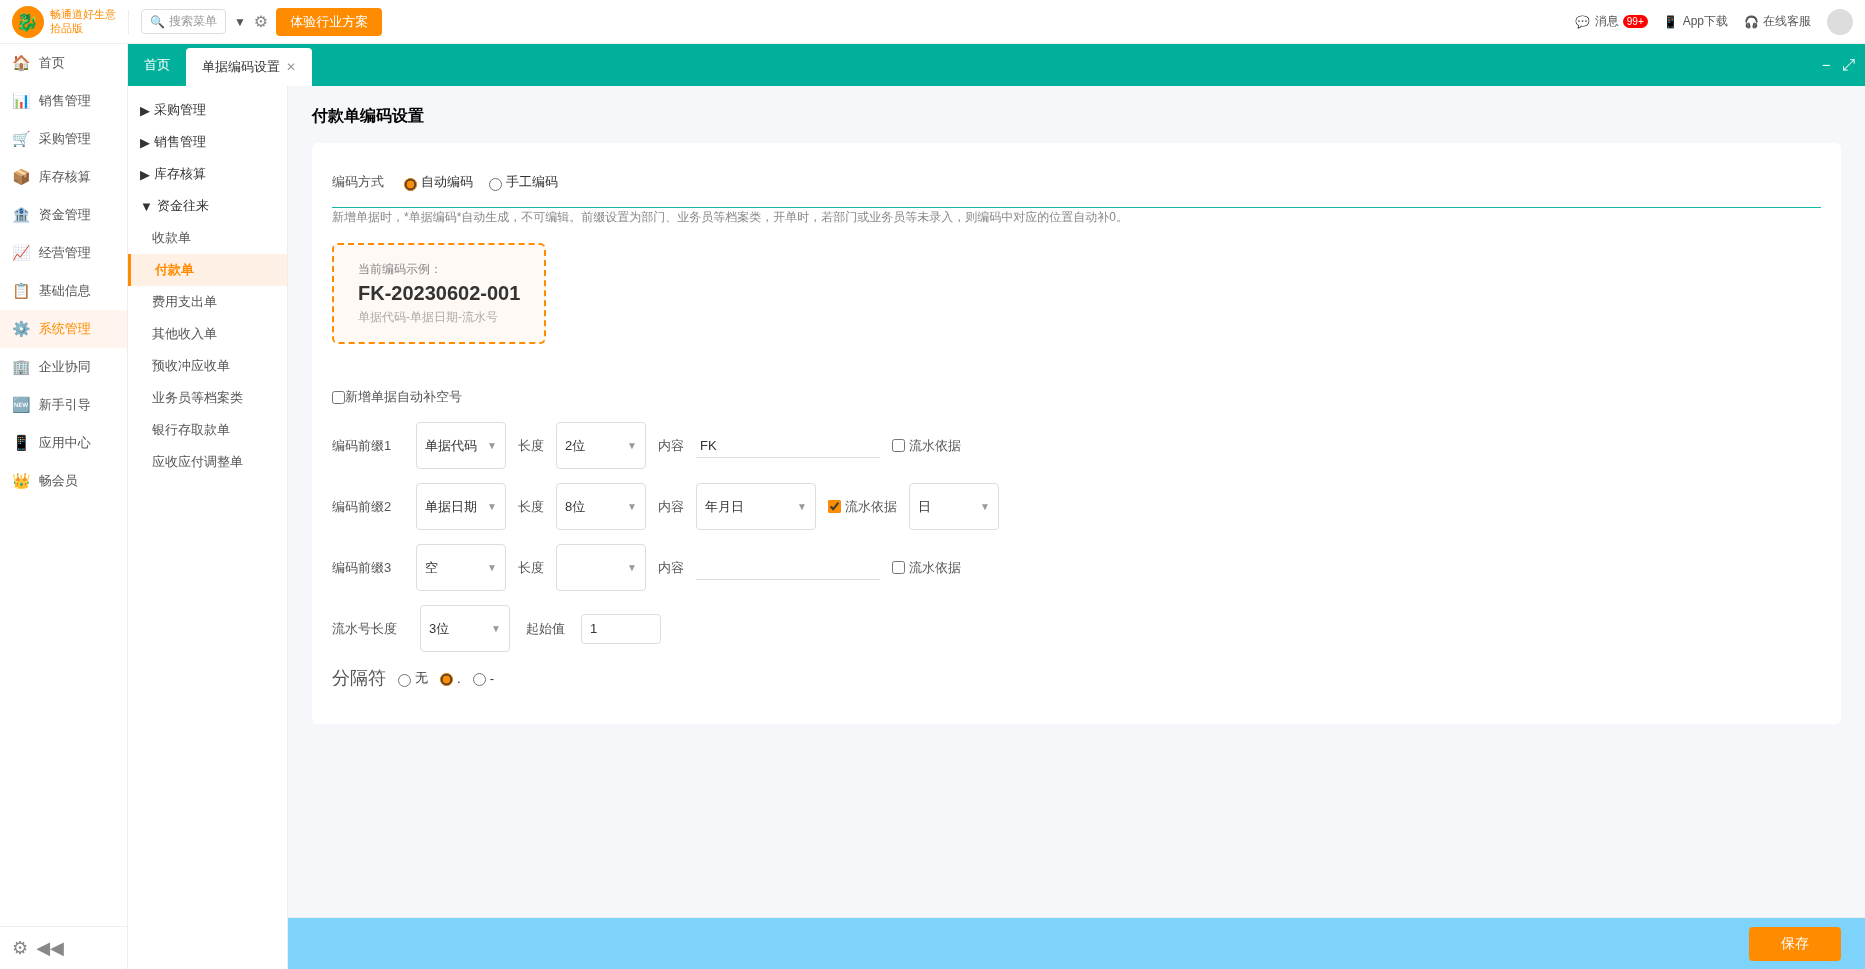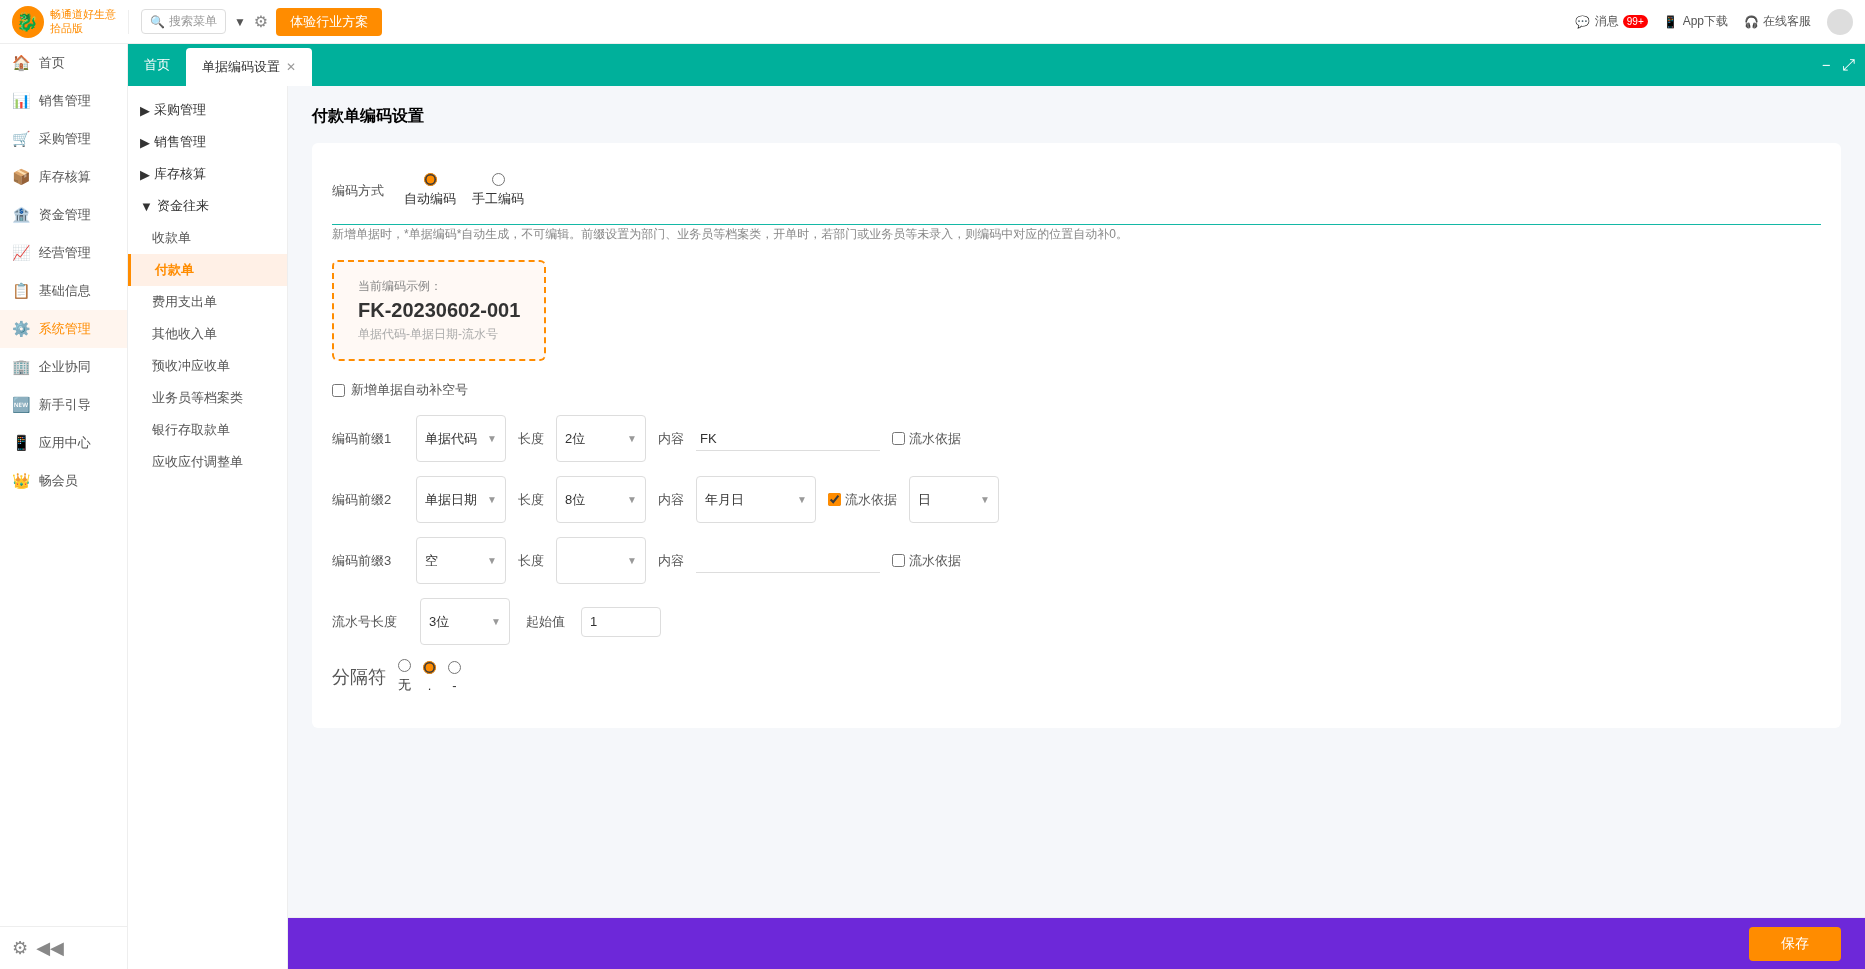--- a/index.html
+++ b/index.html
@@ -53,32 +53,32 @@
     
     .main-panel { flex: 1; overflow-y: auto; padding: 20px 24px; background: #f5f7fa; }
     .panel-title { font-size: 16px; font-weight: bold; color: #000000; margin-bottom: 16px; }
 
     
     .settings-card { background: #fff; border-radius: 6px; padding: 20px; }
 
     .coding-method { display: flex; align-items: center; gap: 20px; padding: 10px 0 16px 0; border-bottom: 1px solid #14b8a6; margin-bottom: 0; }
     .coding-method-label { font-size: 13px; color: #555; }
     .radio-group { display: flex; align-items: center; gap: 16px; }
-    .radio-item { display: flex; align-items: center; gap: 4px; cursor: pointer; font-size: 13px; flex-direction: column; }
+    .radio-item { display: flex; align-items: flex-end; gap: 4px; cursor: pointer; font-size: 13px; }
     .radio-item input[type="radio"] { accent-color: #ff8c00; }
 
     .info-text { font-size: 12px; color: #888; margin-bottom: 16px; line-height: 1.6; }
 
     
     .preview-box { border: 2px dashed #ff8c00; background: #fff9f5; border-radius: 6px; padding: 16px 24px; display: inline-block; margin-bottom: 20px; }
     .preview-box .preview-label { font-size: 12px; color: #888; margin-bottom: 4px; }
     .preview-box .preview-code { font-size: 20px; font-weight: bold; color: #333; }
     .preview-box .preview-desc { font-size: 12px; color: #aaa; margin-top: 4px; }
 
-    .checkbox-row { display: flex; align-items: center; gap: 6px; margin-bottom: 16px; font-size: 13px; color: #555; }
+    .checkbox-row { display: flex; align-items: center; gap: 0; margin-bottom: 16px; font-size: 13px; color: #555; margin-top: 24px; }
     .checkbox-row input[type="checkbox"] { accent-color: #ff8c00; }
 
     
     .form-row { display: flex; align-items: center; gap: 12px; margin-bottom: 14px; flex-wrap: nowrap; }
     .form-label { min-width: 72px; font-size: 13px; color: #555; }
     .form-select { border: 1px solid #ddd; border-radius: 4px; padding: 4px 8px; font-size: 13px; color: #333; background: #fff; cursor: pointer; display: flex; align-items: center; gap: 4px; min-width: 90px; height: 47px; }
     .form-select-wide { min-width: 120px; }
     .form-input { border: 1px solid #ddd; border-radius: 4px; padding: 4px 8px; font-size: 13px; color: #333; background: #fff; height: 30px; min-width: 80px; }
     .form-input-content { border: none; border-bottom: 1px solid #ddd; padding: 4px 4px; font-size: 13px; color: #333; background: transparent; min-width: 60px; }
     .form-text { font-size: 13px; color: #555; }
@@ -88,21 +88,21 @@
     .checkbox-inline input[type="checkbox"] { accent-color: #ff8c00; }
 
     
     .serial-row { display: flex; align-items: center; gap: 16px; margin-bottom: 14px; }
 
     
     .sep-row { display: flex; align-items: center; gap: 12px; margin-bottom: 14px; }
     .sep-label { font-size: 18px; color: #555; min-width: 52px; }
 
     
-    .bottom-bar { height: 52px; background: #6d28d9; border-top: 1px solid #eee; display: flex; align-items: center; justify-content: flex-end; padding: 0 24px; }
+    .bottom-bar { height: 52px; background: #7dd3fc; border-top: 1px solid #eee; display: flex; align-items: center; justify-content: flex-end; padding: 0 24px; }
     .save-btn { background: #ff8c00; color: #fff; border: none; border-radius: 4px; padding: 8px 32px; font-size: 14px; cursor: pointer; }
   </style>
 </head>
 <body>
 
 <div class="topbar">
   <div class="topbar-logo">
     <div class="logo-icon">🐉</div>
     <div class="logo-text">
       <div>畅通道好生意</div>

